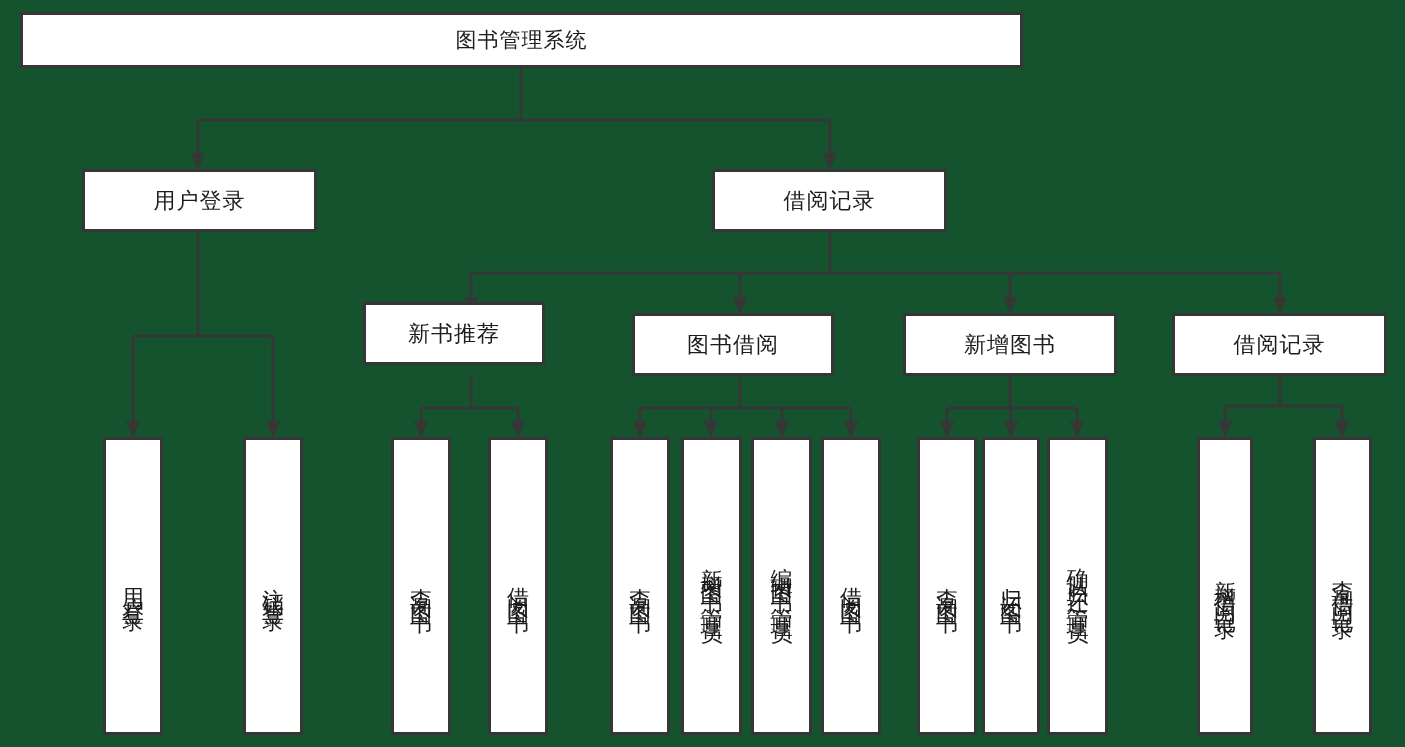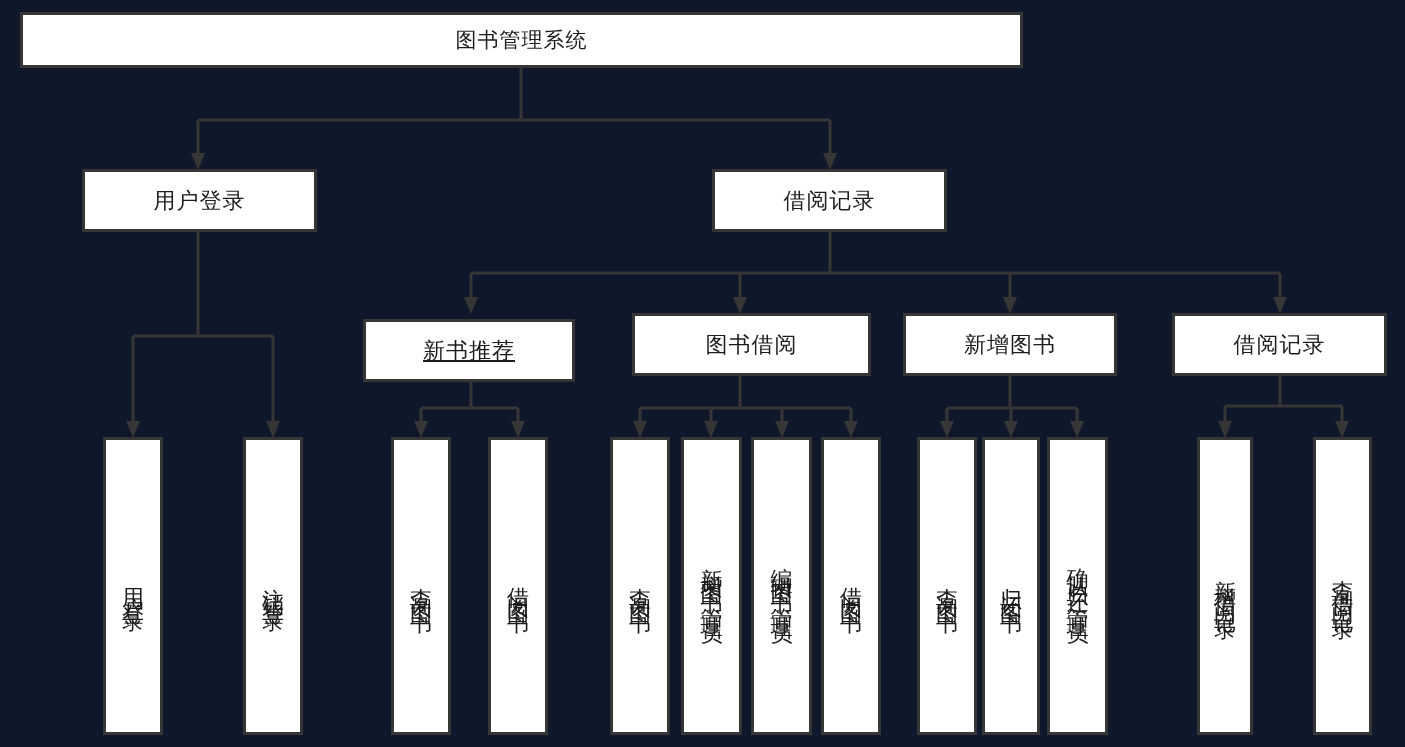--- a/index.html
+++ b/index.html
@@ -4,21 +4,21 @@
 <style>
   html, body {
     margin: 0;
     padding: 0;
     background: #ffffff;
   }
   .canvas {
     position: relative;
     width: 1405px;
     height: 747px;
-    background: #0f172a;
+    background: #14532d;
     font-family: "Liberation Sans", sans-serif;
     overflow: hidden;
   }
   .connectors {
     position: absolute;
     left: 0;
     top: 0;
     width: 1405px;
     height: 747px;
   }
@@ -118,22 +118,22 @@
       <polygon points="1218,421 1232,421 1225,438"></polygon>
       <polygon points="1335,421 1349,421 1342,438"></polygon>
     </g>
   </svg>
 
   <div class="node root">图书管理系统</div>
 
   <div class="node" style="left:82px; top:169px; width:235px; height:63px;">用户登录</div>
   <div class="node" style="left:712px; top:169px; width:235px; height:63px;">借阅记录</div>
 
-  <div class="node" style="left:363px; top:319px; width:212px; height:63px;text-decoration:underline;">新书推荐</div>
-  <div class="node" style="left:632px; top:313px; width:239px; height:63px;">图书借阅</div>
+  <div class="node" style="left:363px; top:302px; width:182px; height:63px;">新书推荐</div>
+  <div class="node" style="left:632px; top:313px; width:202px; height:63px;">图书借阅</div>
   <div class="node" style="left:903px; top:313px; width:214px; height:63px;">新增图书</div>
   <div class="node" style="left:1172px; top:313px; width:215px; height:63px;">借阅记录</div>
 
   <div class="leaf" style="left:103px; width:60px;">
     <span>用户登录</span>
     </div>
   <div class="leaf" style="left:243px; width:60px;">
     <span>注销登录</span>
     </div>
 

